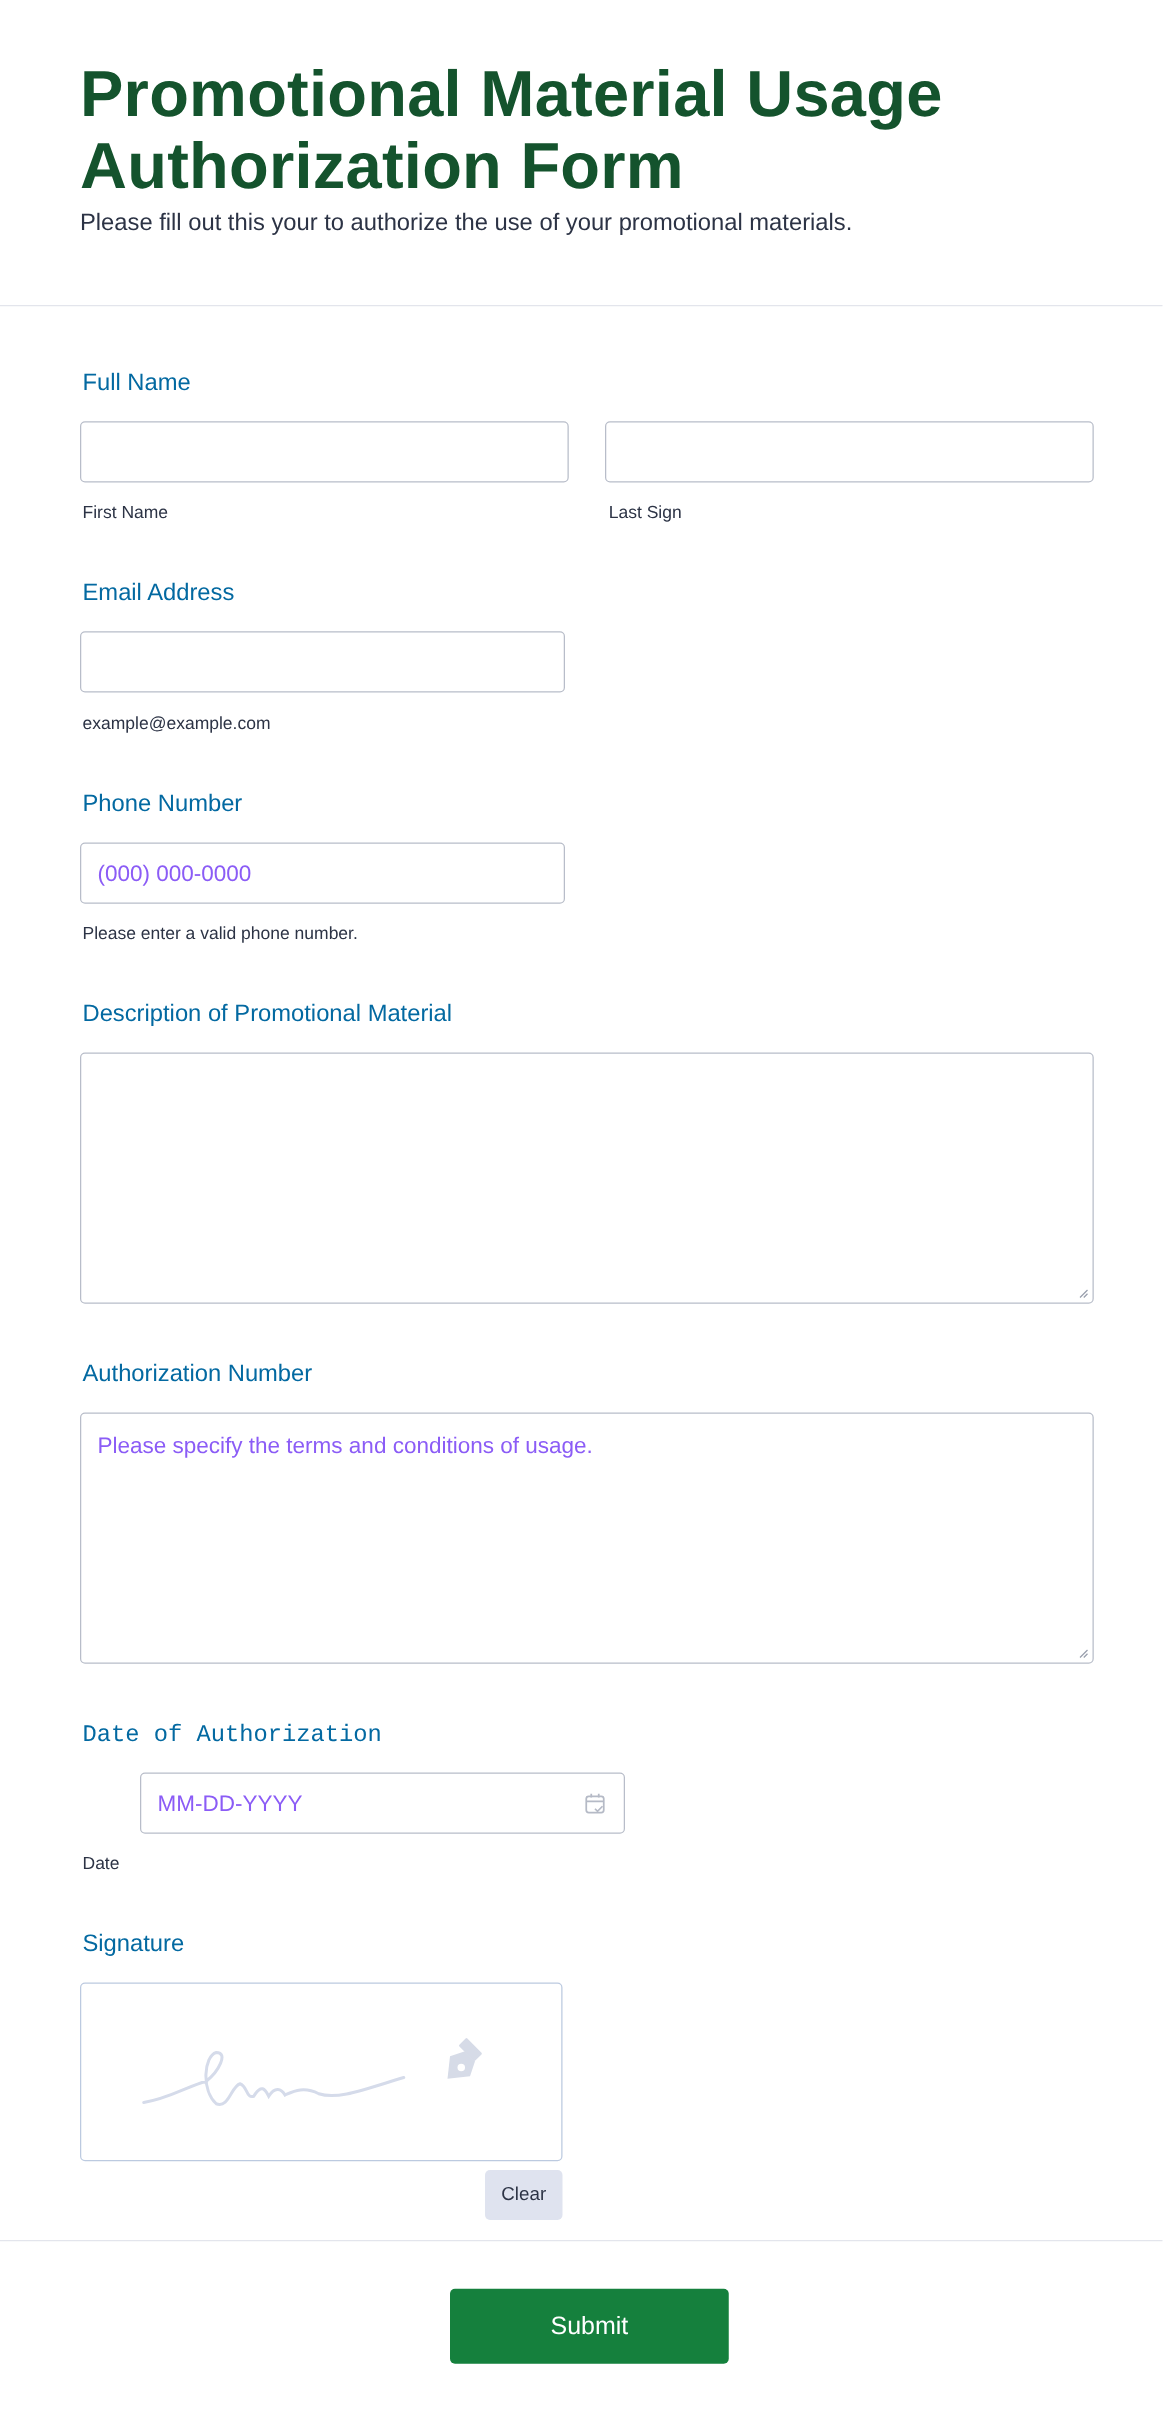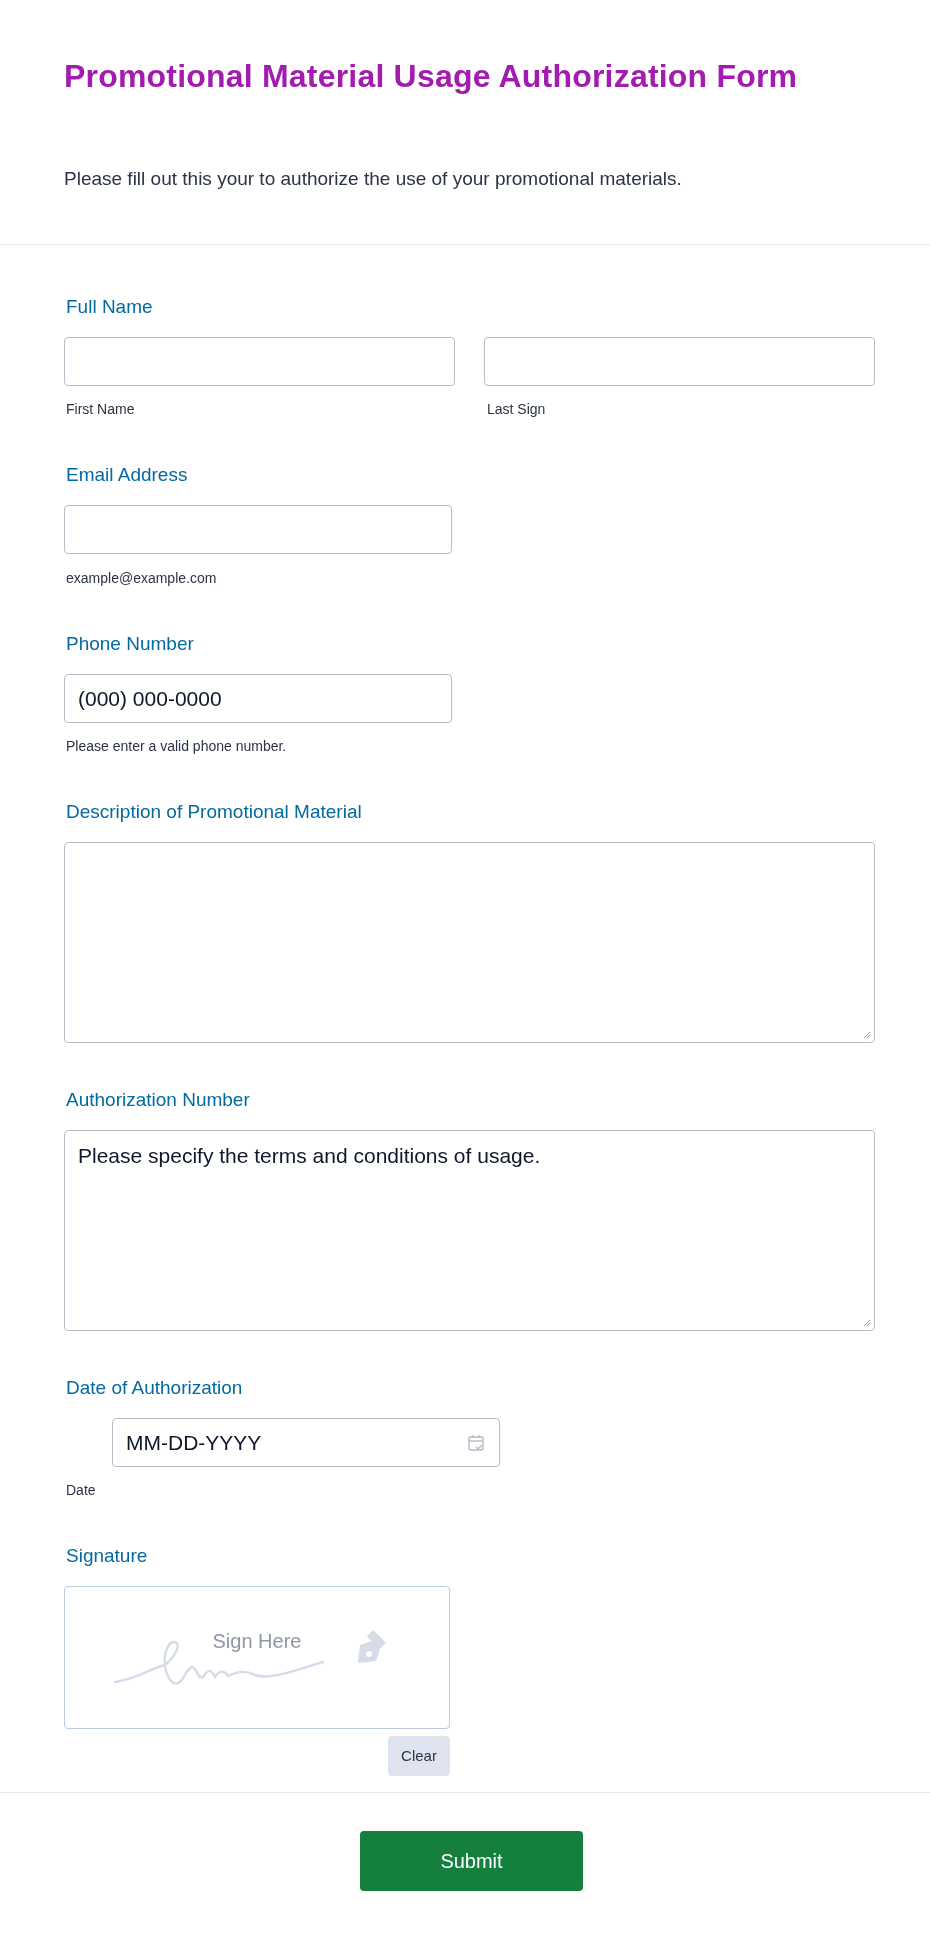--- a/index.html
+++ b/index.html
@@ -1,27 +1,27 @@
 <!DOCTYPE html>
 <html><head>
   <meta charset="utf-8">
   <style>
     * { box-sizing: border-box; margin: 0; padding: 0; }
     html, body { width: 930px; height: 1940px; background: #ffffff; }
     body { font-family: "Liberation Sans", "DejaVu Sans", sans-serif; color: #2c3345; position: relative; overflow: hidden; }
 
     .header { position: absolute; left: 0; top: 0; width: 930px; height: 245px; border-bottom: 1px solid #e3e5ec; }
-    .title { position: absolute; left: 64px; top: 48px; width: 820px; font-size: 32px; line-height: 57px; font-weight: bold; color: #a21caf; letter-spacing: 0.2px; }
+    .title { position: absolute; left: 64px; top: 48px; width: 820px; font-size: 52px; line-height: 57px; font-weight: bold; color: #14532d; letter-spacing: 0.2px; }
     .subtitle { position: absolute; left: 64px; top: 167px; font-size: 19px; line-height: 24px; color: #2c3345; }
 
     .label { position: absolute; left: 66px; font-size: 19px; line-height: 24px; color: #0369a1; }
     .sublabel { position: absolute; left: 66px; font-size: 14px; line-height: 18px; color: #2c3345; }
 
     .input { position: absolute; height: 49px; border: 1px solid #b8bdc9; border-radius: 4px; background: #fff; }
-    .placeholder { position: absolute; left: 13px; top: 12px; font-size: 21px; line-height: 24px; color: #0f172a; }
+    .placeholder { position: absolute; left: 13px; top: 12px; font-size: 18px; line-height: 24px; color: #8b5cf6; }
 
     .textarea { position: absolute; left: 64px; width: 811px; height: 201px; border: 1px solid #b8bdc9; border-radius: 4px; background: #fff; }
     .textarea .placeholder { top: 13px; }
     .resize { position: absolute; right: 3px; bottom: 3px; width: 9px; height: 9px; }
 
     .cal-icon { position: absolute; right: 13px; top: 14px; width: 20px; height: 20px; }
 
     .sig-pad { position: absolute; left: 64px; top: 1586px; width: 386px; height: 143px; border: 1px solid #bccae0; border-radius: 4px; background: #fff; }
     .sig-text { position: absolute; left: 0; width: 100%; top: 43px; text-align: center; font-size: 20px; color: #8f96a8; }
     .sig-svg { position: absolute; left: 0; top: 0; }
@@ -62,21 +62,21 @@
 </div>
 
 <div class="label" style="top:1088px;">Authorization Number</div>
 <div class="textarea" style="top:1130px;">
   <span class="placeholder">Please specify the terms and conditions of usage.</span>
   <svg class="resize" viewBox="0 0 9 9">
       <path d="M8 2 L2 8 M8 5 L5 8" stroke="#9aa0ae" stroke-width="1"></path>
     </svg>
 </div>
 
-<div class="label" style="top:1376px;">Date of Authorization</div>
+<div class="label" style="top:1376px;font-family:Liberation Mono, monospace;">Date of Authorization</div>
 <div class="input" style="left:64px; top:1418px; width:388px;margin-left:48px;">
   <span class="placeholder">MM-DD-YYYY</span>
   <svg class="cal-icon" viewBox="0 0 20 20">
     <rect x="3" y="4" width="14" height="13" rx="2" fill="none" stroke="#b5bac6" stroke-width="1.4"></rect>
     <line x1="3" y1="8" x2="17" y2="8" stroke="#b5bac6" stroke-width="1.4"></line>
     <line x1="7" y1="2" x2="7" y2="5" stroke="#b5bac6" stroke-width="1.4"></line>
     <line x1="13" y1="2" x2="13" y2="5" stroke="#b5bac6" stroke-width="1.4"></line>
     <path d="M10 14 l2 2 l4 -4" fill="none" stroke="#b5bac6" stroke-width="1.4"></path>
   </svg>
 </div>
@@ -85,18 +85,17 @@
 <div class="label" style="top:1544px;">Signature</div>
 <div class="sig-pad">
   <svg class="sig-svg" width="386" height="143" viewBox="0 0 386 143">
     <path d="M50 95 C70 92, 85 82, 100 78 C110 70, 118 55, 108 55 C98 58, 96 85, 108 96 C118 100, 120 82, 127 80 C133 82, 132 92, 138 90 C144 80, 147 84, 150 90 C155 82, 160 84, 163 89 C170 86, 178 82, 190 88 C205 93, 225 85, 258 75" fill="none" stroke="#d5dbea" stroke-width="2.4" stroke-linecap="round"></path>
   </svg>
   <svg style="position:absolute; left:287px; top:42px;" width="40" height="40" viewBox="0 0 40 40">
     <rect x="20" y="2" width="9" height="18" rx="1" transform="rotate(-45 24 11)" fill="#d6dbe7"></rect>
     <path d="M8 16 L20 12 L28 20 L24 32 L6 34 Z" fill="#d6dbe7"></path>
     <circle cx="17" cy="25" r="3" fill="#ffffff"></circle>
   </svg>
-  <div class="sig-text">Sign Here</div>
 </div>
 <button class="clear-btn">Clear</button>
 
 <div class="footer-line"></div>
 <button class="submit-btn">Submit</button>
 
 </body></html>

